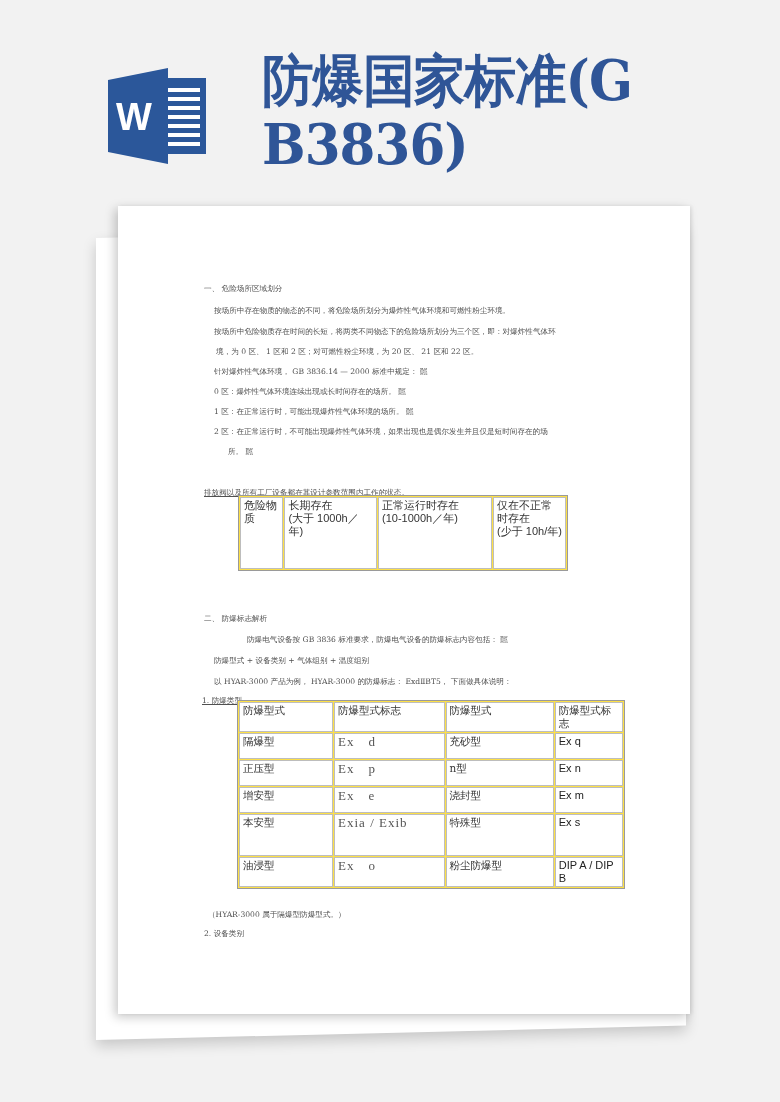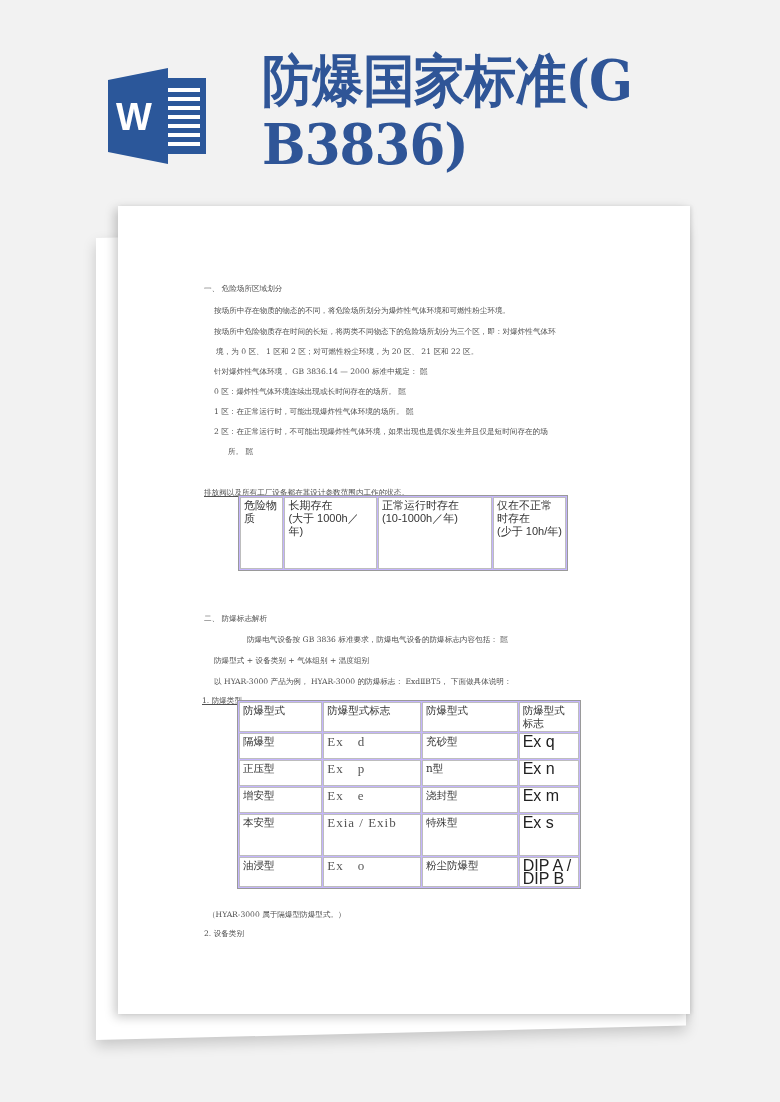--- a/index.html
+++ b/index.html
@@ -25,25 +25,25 @@
   }
   .page {
     position: absolute; left: 118px; top: 206px; width: 572px; height: 808px;
     background: #fff; box-shadow: -3px 3px 10px rgba(0,0,0,0.22), 2px 0 3px rgba(0,0,0,0.06);
   }
 
   .doc { position: absolute; left: 0; top: 0; width: 572px; height: 808px; color: #555; font-size: 8px; line-height: 12px; }
   .line { position: absolute; white-space: nowrap; font-family: "DejaVu Serif", serif; font-size: 7.6px; color: #505050; }
   .sans { font-family: "Liberation Sans", sans-serif; }
 
-  table.t { position: absolute; border-collapse: separate; border-spacing: 1px; background: #c4b5fd; border: 1px solid #9a9a9a; }
+  table.t { position: absolute; border-collapse: separate; border-spacing: 1px; background: #fde047; border: 1px solid #9a9a9a; }
   table.t td { background: #fff; vertical-align: top; padding: 1px 3px; color: #333; border: 1px solid #bdbdbd; }
   .t1 td { font-size: 11px; line-height: 13px; font-family: "DejaVu Serif", serif; }
   .t2 td { font-size: 10.5px; line-height: 13px; font-family: "DejaVu Serif", serif; }
-  .t2 td.mark-sans { font-family: "Liberation Sans", sans-serif; font-size: 16px; color: #222; }
+  .t2 td.mark-sans { font-family: "Liberation Sans", sans-serif; font-size: 11px; color: #222; }
   .t2 td.mark-serif { font-family: "Liberation Serif", serif; font-size: 13px; color: #555; letter-spacing: 1px; }
 </style>
 </head>
 <body>
 
 <div class="header">
   <div class="word-icon">
     <svg width="100" height="96" viewBox="0 0 100 96">
       <rect x="40" y="10" width="58" height="76" fill="#2b579a"></rect>
       <g fill="#ffffff">
@@ -100,21 +100,21 @@
       </tr>
     </tbody>
       </table>
 
     <div class="line" style="left:86px; top:407px;">二、 防爆标志解析</div>
     <div class="line" style="left:112px; top:428px;padding-left:17px;">防爆电气设备按 GB 3836 标准要求，防爆电气设备的防爆标志内容包括： 嚚</div>
     <div class="line" style="left:96px; top:449px;">防爆型式 + 设备类别 + 气体组别 + 温度组别</div>
     <div class="line" style="left:96px; top:470px;">以 HYAR-3000 产品为例， HYAR-3000 的防爆标志： ExdⅡBT5， 下面做具体说明：</div>
     <div class="line" style="left:84px; top:489px; text-decoration: underline;">1. 防爆类型</div>
 
-    <table class="t t2" style="left:119px; top:494px; width:344px;">
+    <table class="t t2" style="left:119px; top:494px; width:388px;">
       <tbody>
           <tr style="height:28px;">
         <td style="width:72px;">防爆型式</td>
         <td style="width:86px;">防爆型式标志</td>
         <td style="width:84px;">防爆型式</td>
         <td style="width:50px;">防爆型式标志</td>
       </tr>
       <tr style="height:26px;">
         <td>隔爆型</td>
         <td class="mark-serif">Ex　d</td>

